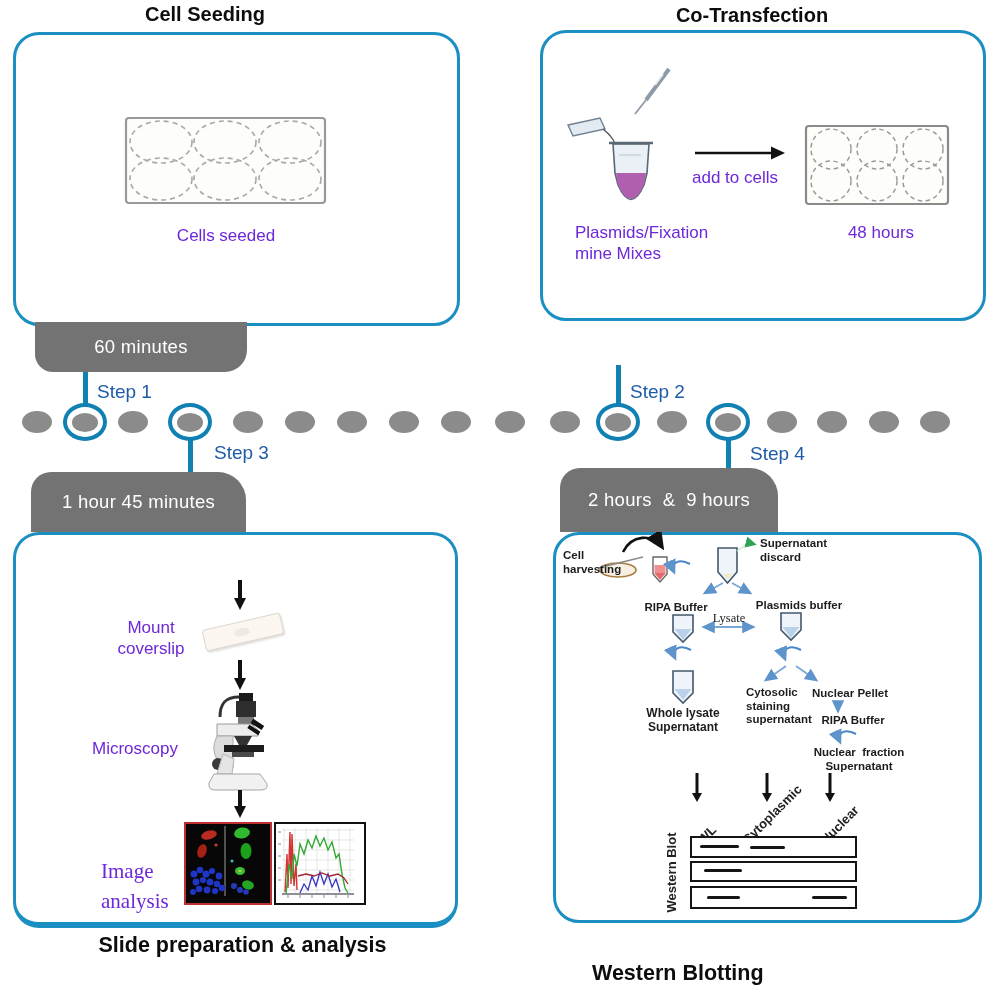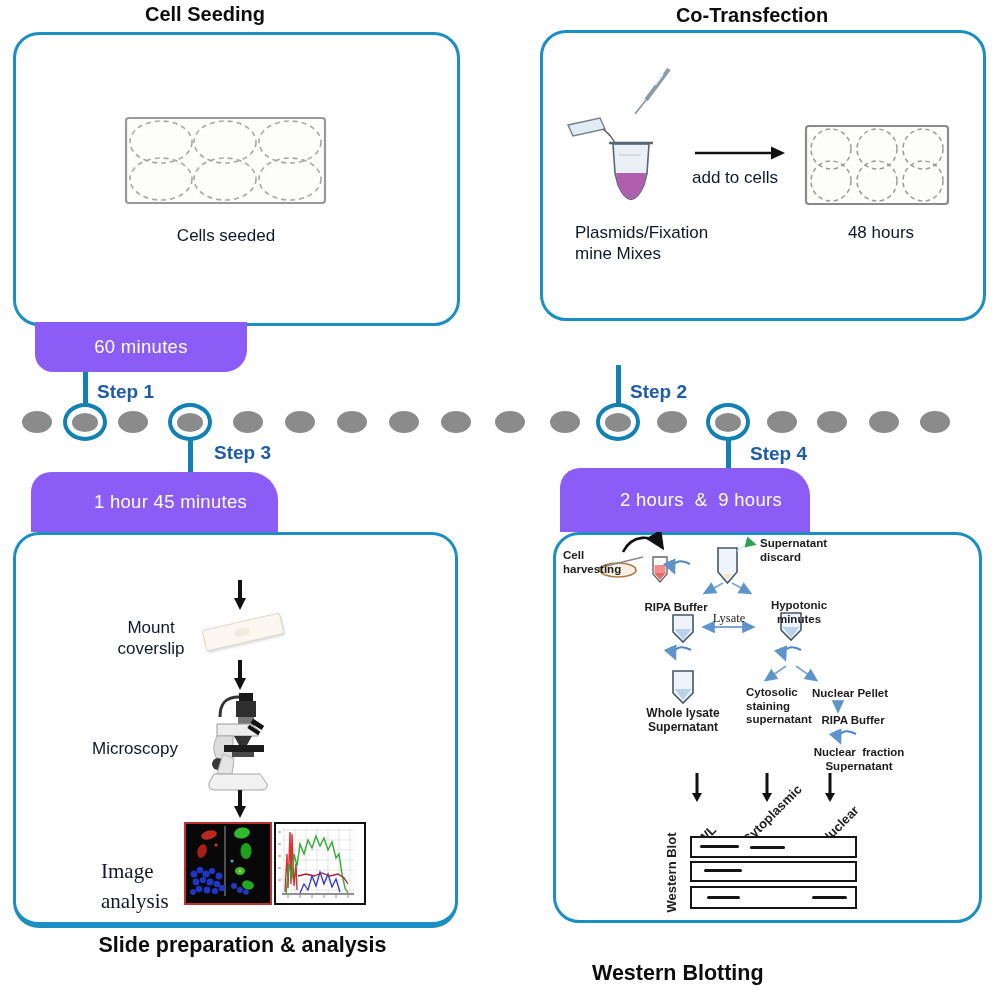--- a/index.html
+++ b/index.html
@@ -1,31 +1,31 @@
 <!DOCTYPE html>
 <html><head>
 <meta charset="utf-8">
 <style>
   html,body{margin:0;padding:0;background:#fff;}
   #stage{position:relative;width:996px;height:996px;background:#fff;overflow:hidden;
          font-family:"Liberation Sans",sans-serif;color:#111;}
   .abs{position:absolute;}
   .panel{position:absolute;background:#fff;border:3px solid #1b8fc1;border-radius:26px;}
   .ptitle{position:absolute;font-size:20px;font-weight:bold;color:#0d0d0d;text-align:center;z-index:5;}
-  .tab{position:absolute;background:#8b5cf6;color:#fff;display:flex;align-items:center;justify-content:center;z-index:3;}
+  .tab{position:absolute;background:#737373;color:#fff;display:flex;align-items:center;justify-content:center;z-index:3;}
   .tab .lbl{font-size:18.5px;font-weight:500;white-space:pre;letter-spacing:.3px;}
   .tab-top{border-radius:0 0 22px 18px;}
-  .tab-bot{border-radius:20px 28px 0 0;padding-left:32px;}
+  .tab-bot{border-radius:20px 28px 0 0;}
   .connector{position:absolute;width:5px;background:#1180b2;z-index:1;}
-  .step-label{position:absolute;font-size:19px;font-weight:bold;color:#1f5ba6;z-index:4;}
+  .step-label{position:absolute;font-size:19px;font-weight:normal;color:#1f5ba6;z-index:4;}
   .dot{position:absolute;width:30px;height:22px;border-radius:50%;background:#8b8b8b;top:411px;}
   .ring{position:absolute;width:36px;height:30px;border:4.5px solid #1180b2;border-radius:50%;
         background:#fff;top:403px;display:flex;align-items:center;justify-content:center;z-index:2;}
   .ring .dot-in{width:26px;height:19px;border-radius:50%;background:#8b8b8b;}
-  .txt{position:absolute;font-size:17px;color:#0f172a;line-height:1.22;}
+  .txt{position:absolute;font-size:17px;color:#6d28d9;line-height:1.22;}
   .ctr{text-align:center;}
   .serif{font-family:"Liberation Serif",serif;}
   .flabel{position:absolute;font-size:11.5px;font-weight:600;color:#1c1c1c;line-height:1.18;}
   .pre{white-space:pre;}
   .caption{position:absolute;font-size:21.5px;font-weight:bold;color:#0d0d0d;}
   .blot-box{position:absolute;border:2px solid #141414;background:#fff;}
   .band{position:absolute;height:3px;background:#141414;border-radius:2px;}
   .lane{position:absolute;font-size:13px;font-weight:600;color:#222;transform:rotate(-45deg);transform-origin:left bottom;white-space:nowrap;}
   .varrow{position:absolute;}
   svg{display:block;}
@@ -355,21 +355,21 @@
 
   <div class="flabel" style="left:563px;top:549px;width:62px;">
     <div>Cell</div>
     <div>harvesting</div>
   </div>
   <div class="flabel" style="left:760px;top:537px;width:72px;">
     <div>Supernatant</div>
     <div>discard</div>
   </div>
   <div class="flabel ctr" style="left:643px;top:601px;width:66px;">RIPA Buffer</div>
-  <div class="flabel ctr" style="left:752px;top:599px;width:94px;">Hypotonic minutes</div>
+  <div class="flabel ctr" style="left:752px;top:599px;width:94px;">Plasmids buffer</div>
   <div class="flabel ctr serif" style="left:711px;top:611px;width:36px;font-size:12.5px;font-weight:400;">Lysate</div>
   <div class="flabel ctr" style="left:641px;top:706px;width:84px;font-size:12px;">
     <div>Whole lysate</div>
     <div>Supernatant</div>
   </div>
   <div class="flabel" style="left:746px;top:686px;width:64px;">
     <div>Cytosolic</div>
     <div>staining</div>
     <div>supernatant</div>
   </div>

